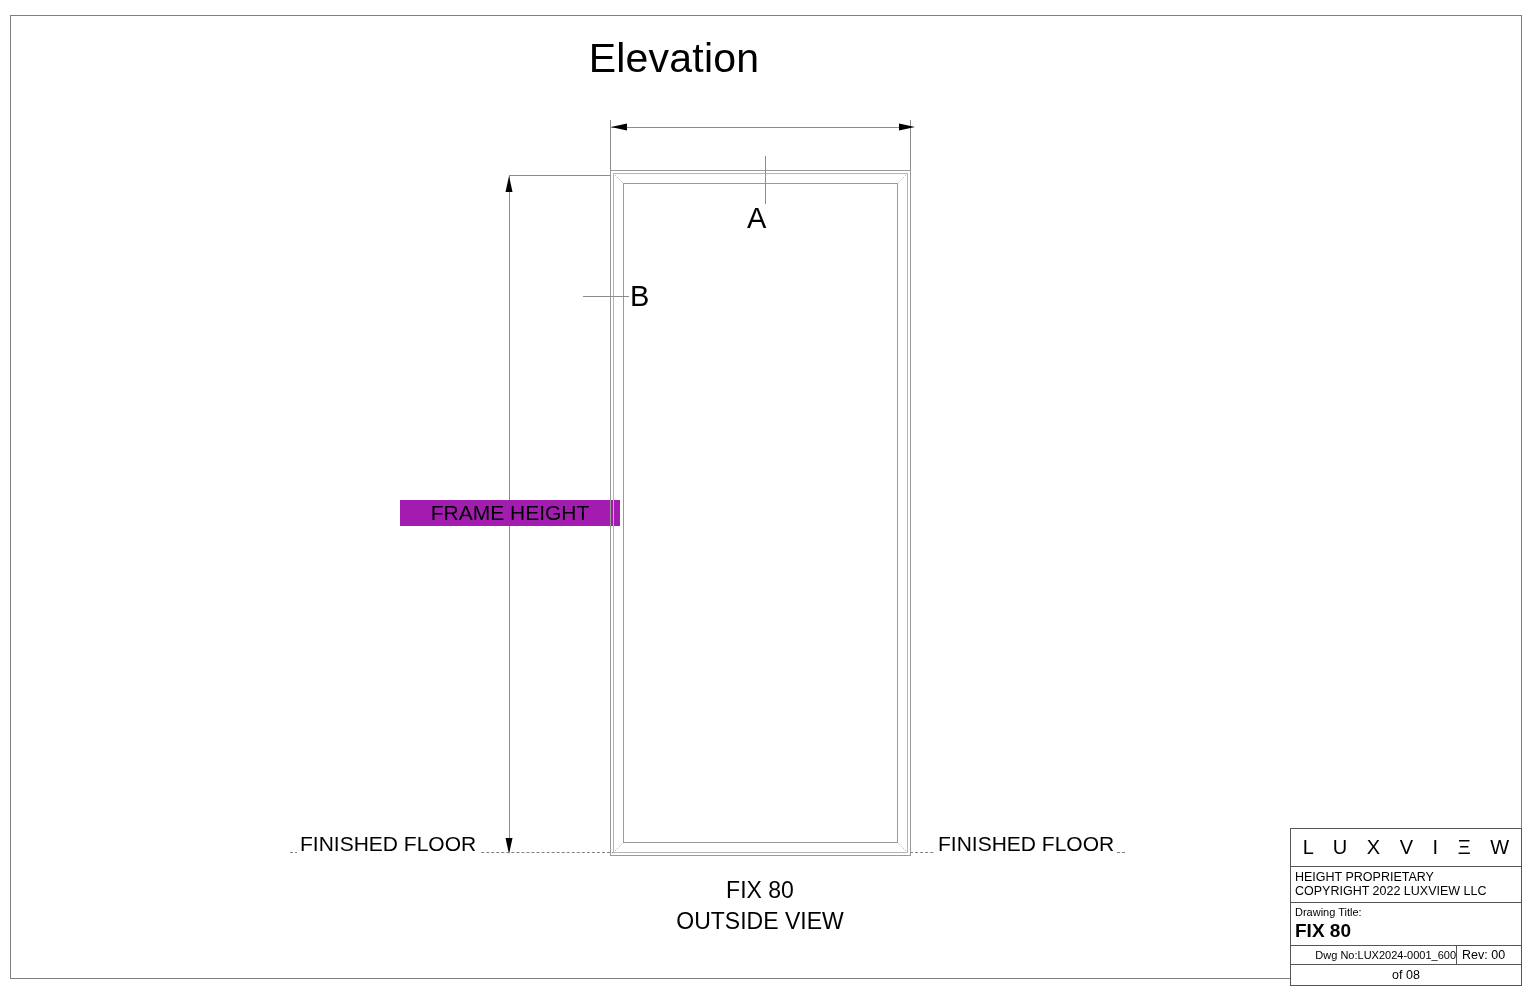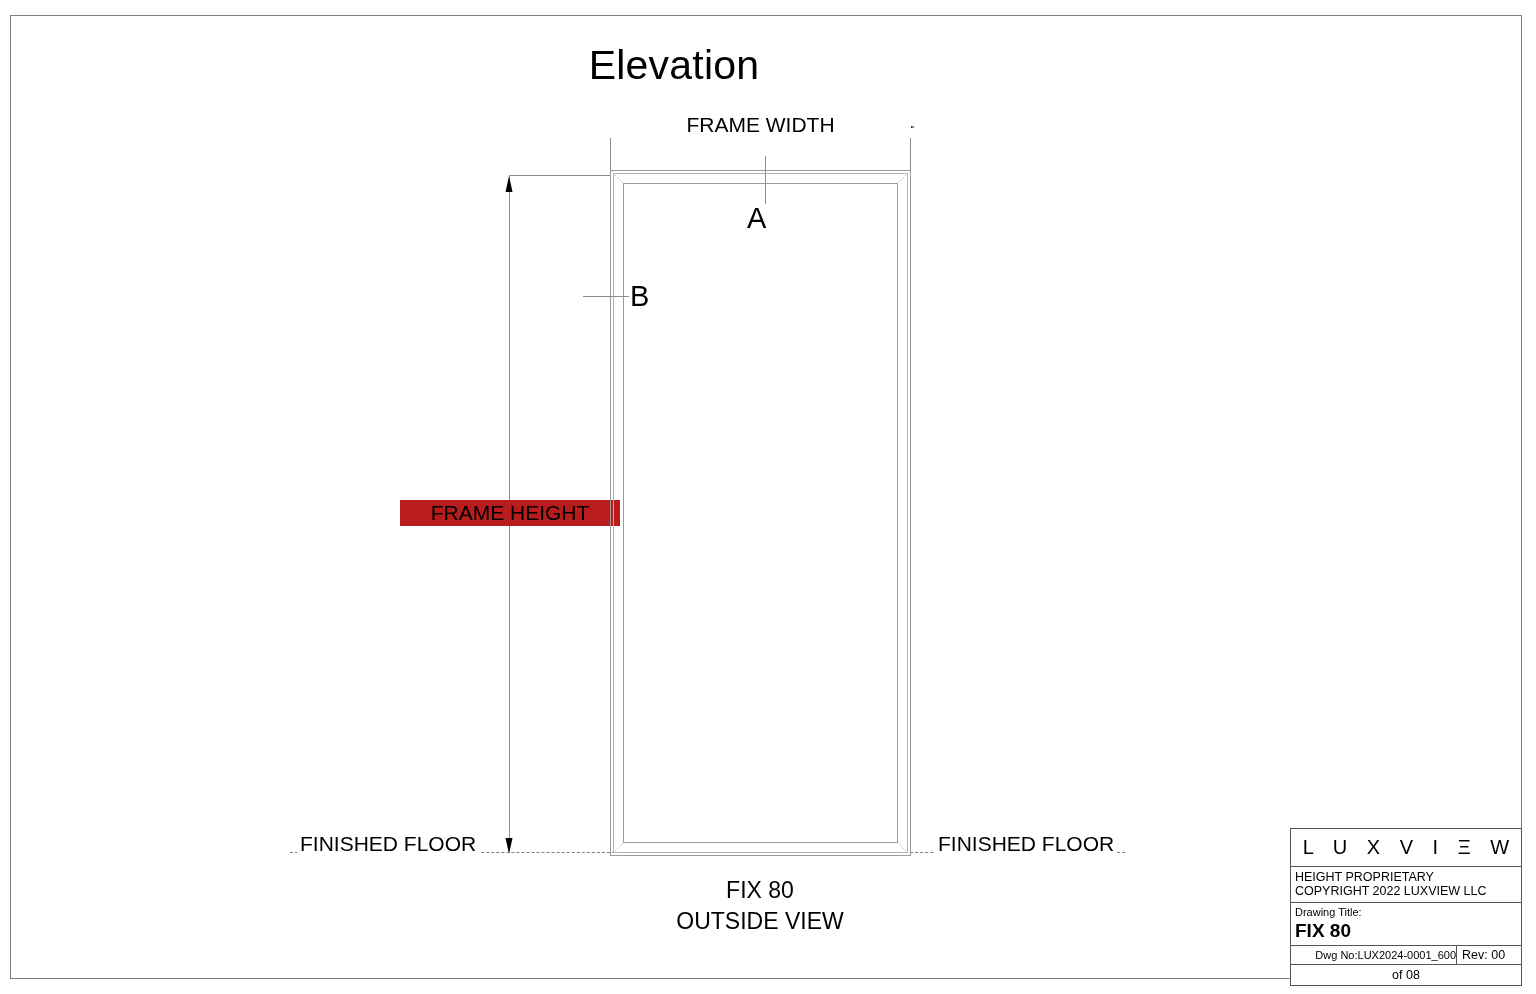--- a/index.html
+++ b/index.html
@@ -29,21 +29,21 @@
     top: 15px;
     width: 1512px;
     height: 964px;
     border: 1px solid #808080;
     box-sizing: border-box;
   }
 
   
   #drawing-title {
     left: 0;
-    top: 40px;
+    top: 33px;
     width: 1348px;
     text-align: center;
     font-size: 41px;
     line-height: 50px;
     letter-spacing: 0.2px;
   }
 
   
   #frame-outer {
     left: 610px;
@@ -92,21 +92,21 @@
   
   #dim-height-line {
     left: 509px; top: 175px; width: 1px; height: 676px; background: #8c8c8c;
   }
   #ext-top-left {
     left: 509px; top: 175px; width: 102px; height: 1px; background: #8c8c8c;
   }
   #dim-height-label {
     left: 400px; top: 500px; width: 220px;
     text-align: center; font-size: 21px; line-height: 26px;
-    background: #b91c1c;
+    background: #a21caf;
   }
 
   
   .ff-dash {
     height: 0;
     border-top: 1px dashed #808080;
   }
   #ff-left-dash {
     left: 290px; top: 852px; width: 325px;
   }
@@ -208,21 +208,20 @@
 
   <div id="ext-left-top" class="abs ext-line"></div>
   <div id="ext-right-top" class="abs ext-line"></div>
   <div id="dim-width-line" class="abs"></div>
 
   <svg class="abs" style="left:605px; top:118px; width:315px; height:22px;">
     <polygon points="6,9 22,5.5 22,12.5" fill="#000000"></polygon>
     <polygon points="310,9 294,5.5 294,12.5" fill="#000000"></polygon>
   </svg>
 
-  <div id="dim-width-label" class="abs">FRAME WIDTH</div>
 
   <div id="ext-top-left" class="abs"></div>
   <div id="dim-height-line" class="abs"></div>
 
   <svg class="abs" style="left:501px; top:170px; width:18px; height:690px;">
     <polygon points="8,6 4.5,22 11.5,22" fill="#000000"></polygon>
     <polygon points="8,684 4.5,668 11.5,668" fill="#000000"></polygon>
   </svg>
 
   <div id="dim-height-label" class="abs">FRAME HEIGHT</div>

